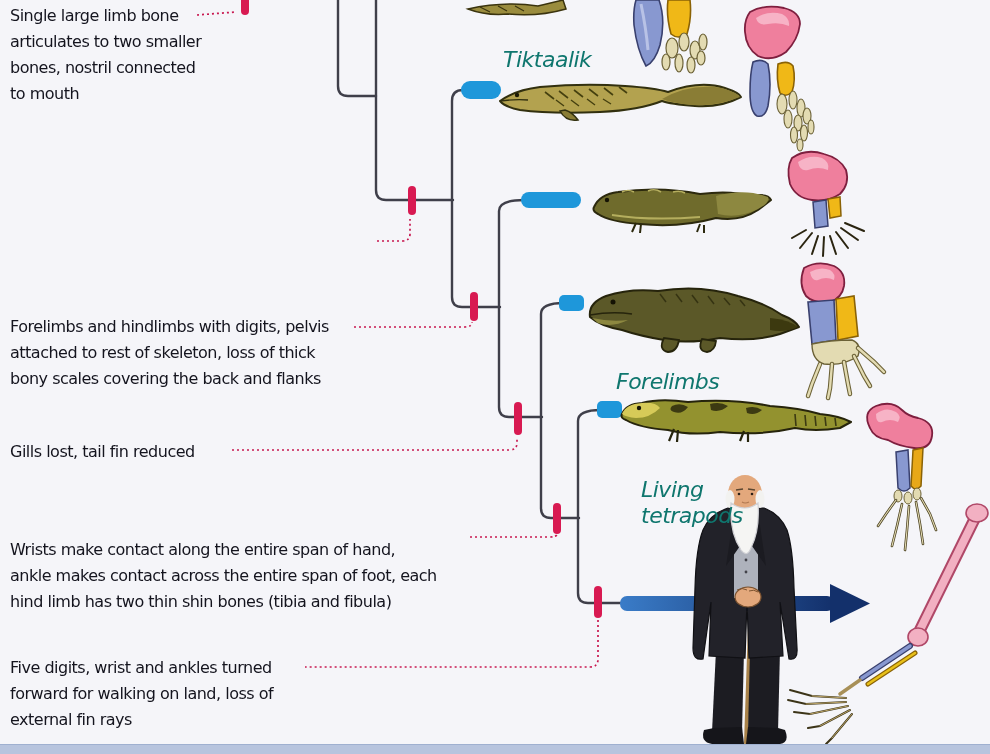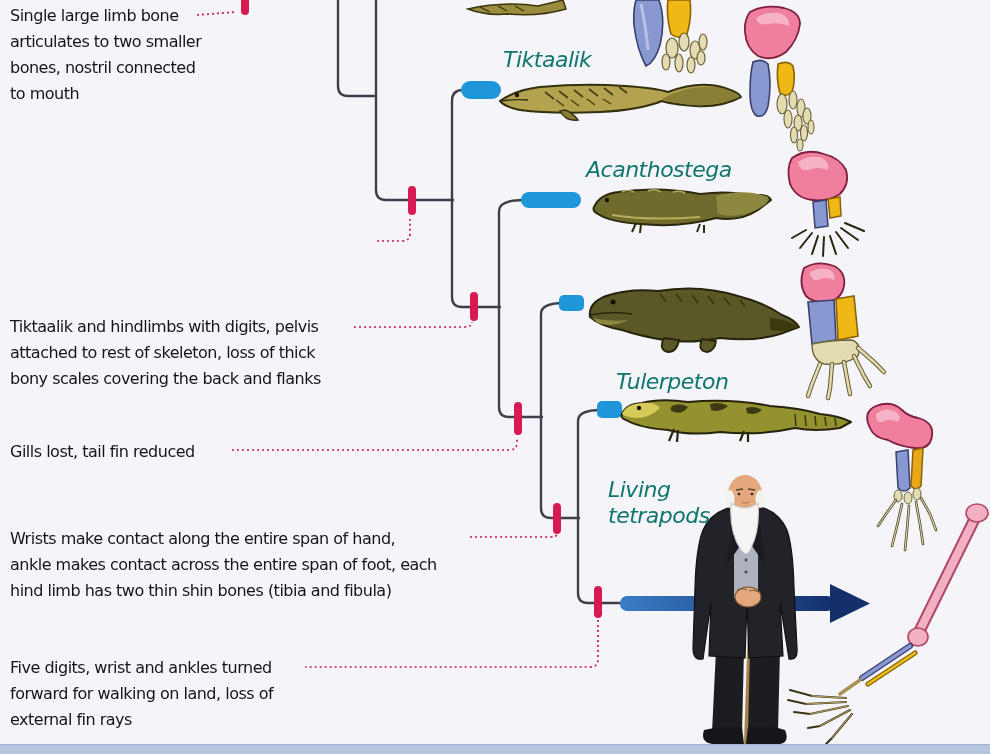--- a/index.html
+++ b/index.html
@@ -270,31 +270,30 @@
       <circle cx="739" cy="494" r="1.3" fill="#2c2018"></circle>
         <circle cx="752" cy="494" r="1.3" fill="#2c2018"></circle>
       <path d="M742,502 Q745,504 749,502" stroke="#b07850" stroke-width="1.2" fill="none"></path>
     </g>
   </svg>
 
   <div class="ann" style="left:10px;top:3px;">Single large limb bone
 articulates to two smaller
 bones, nostril connected
 to mouth</div>
-  <div class="ann" style="left:10px;top:314px;">Tiktaalik and hindlimbs with digits, pelvis
+  <div class="ann" style="left:10px;top:314px;">Forelimbs and hindlimbs with digits, pelvis
 attached to rest of skeleton, loss of thick
 bony scales covering the back and flanks</div>
   <div class="ann" style="left:10px;top:439px;">Gills lost, tail fin reduced</div>
-  <div class="ann" style="left:10px;top:526px;">Wrists make contact along the entire span of hand,
+  <div class="ann" style="left:10px;top:537px;">Wrists make contact along the entire span of hand,
 ankle makes contact across the entire span of foot, each
 hind limb has two thin shin bones (tibia and fibula)</div>
   <div class="ann" style="left:10px;top:655px;">Five digits, wrist and ankles turned
 forward for walking on land, loss of
 external fin rays</div>
 
   <div class="taxon" style="left:503px;top:47px;">Tiktaalik</div>
-  <div class="taxon" style="left:586px;top:157px;">Acanthostega</div>
-  <div class="taxon" style="left:616px;top:369px;">Tulerpeton</div>
-  <div class="taxon" style="left:608px;top:477px;">Living
+  <div class="taxon" style="left:616px;top:369px;">Forelimbs</div>
+  <div class="taxon" style="left:641px;top:477px;">Living
 tetrapods</div>
 
   <div class="bottom-strip"></div>
 </div>
 
 </body></html>

